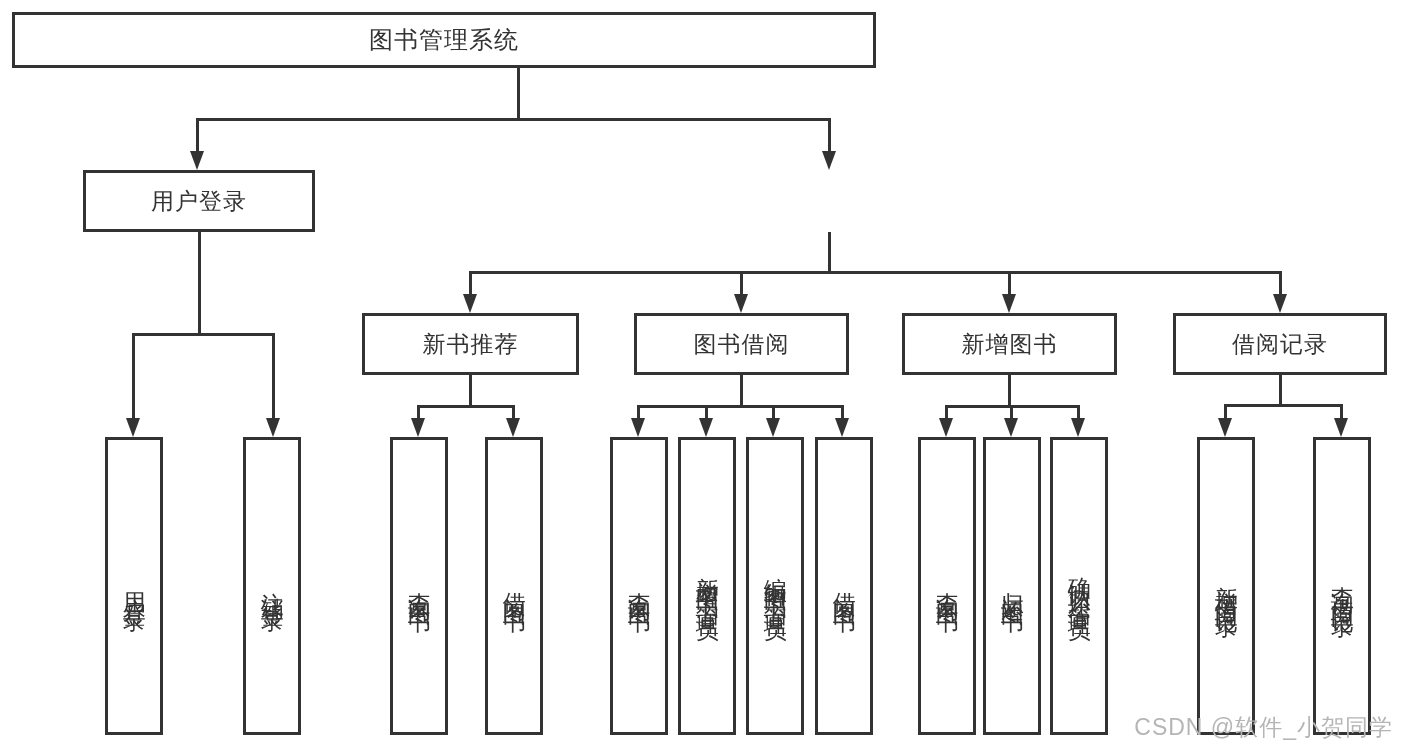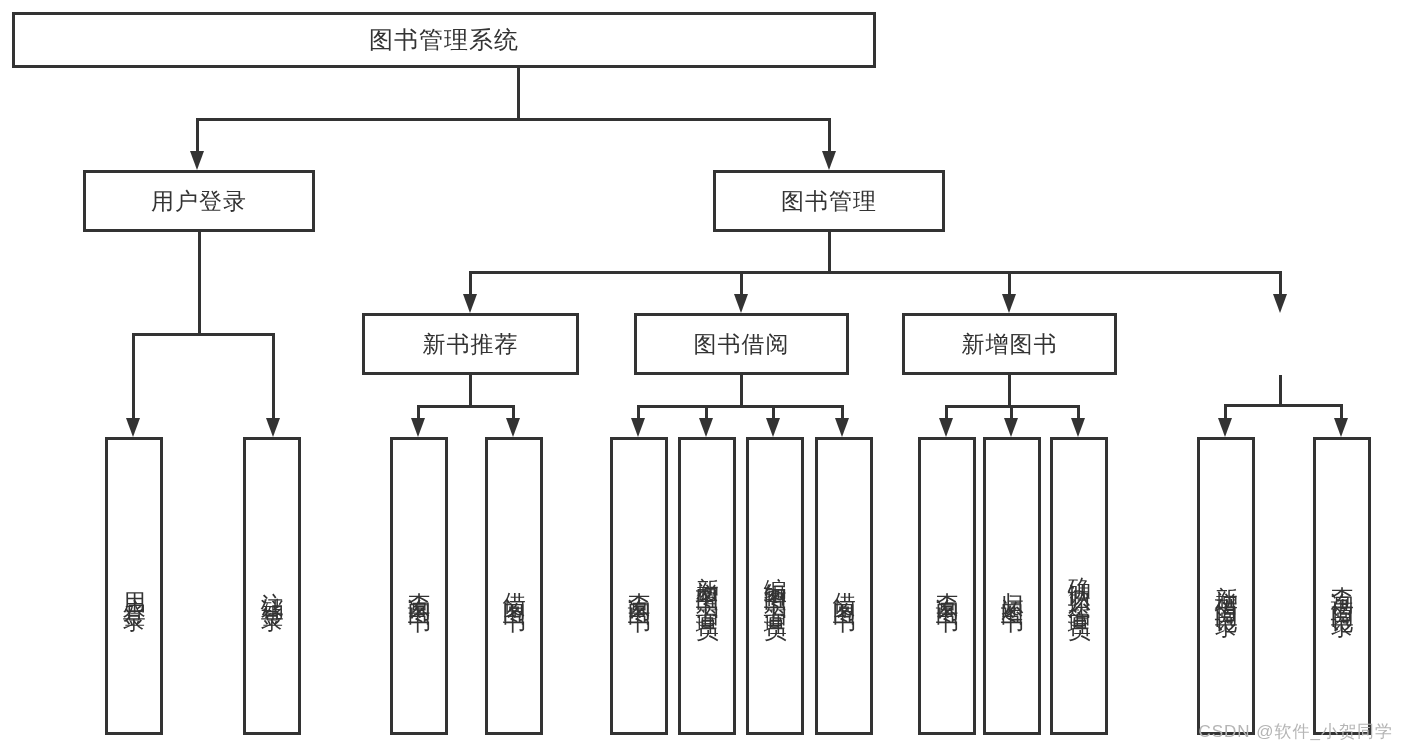--- a/index.html
+++ b/index.html
@@ -38,21 +38,21 @@
   .arrow{
     position:absolute;
     width:0;height:0;
     border-left:7px solid transparent;
     border-right:7px solid transparent;
     border-top:19px solid #333;
   }
   .watermark{
     position:absolute;
     right:12px;bottom:4px;
-    font-size:17px;
+    font-size:23px;
     color:#b5b5b5;
     letter-spacing:1px;
     z-index:10;
     white-space:nowrap;
   }
 </style>
 </head>
 <body>
 
 <div class="canvas">
@@ -63,23 +63,20 @@
 
   <div class="vline" style="left:517px;top:68px;height:51px;"></div>
   <div class="hline" style="left:196px;top:118px;width:635px;"></div>
   <div class="vline" style="left:196px;top:118px;height:36px;"></div>
   <div class="arrow" style="left:190px;top:151px;"></div>
   <div class="vline" style="left:828px;top:118px;height:36px;"></div>
   <div class="arrow" style="left:822px;top:151px;"></div>
 
   <div class="box" style="left:83px;top:170px;width:232px;height:62px;">
     <span>用户登录</span>
-  </div>
-  <div class="box" style="left:713px;top:170px;width:232px;height:62px;">
-    <span>图书管理</span>
   </div>
 
   <div class="vline" style="left:198px;top:232px;height:104px;"></div>
   <div class="hline" style="left:132px;top:333px;width:143px;"></div>
   <div class="vline" style="left:132px;top:333px;height:87px;"></div>
   <div class="arrow" style="left:126px;top:418px;"></div>
   <div class="vline" style="left:272px;top:333px;height:87px;"></div>
   <div class="arrow" style="left:266px;top:418px;"></div>
 
   <div class="vline" style="left:828px;top:232px;height:42px;"></div>
@@ -94,20 +91,23 @@
   <div class="arrow" style="left:1273px;top:294px;"></div>
 
   <div class="box" style="left:362px;top:313px;width:217px;height:62px;">
     <span>新书推荐</span>
   </div>
   <div class="box" style="left:634px;top:313px;width:215px;height:62px;">
     <span>图书借阅</span>
   </div>
   <div class="box" style="left:902px;top:313px;width:215px;height:62px;">
     <span>新增图书</span>
+  </div>
+  <div class="box" style="left:1173px;top:313px;width:214px;height:62px;">
+    <span>借阅记录</span>
   </div>
 
   <div class="vline" style="left:469px;top:375px;height:33px;"></div>
   <div class="hline" style="left:417px;top:405px;width:98px;"></div>
   <div class="vline" style="left:417px;top:405px;height:15px;"></div>
   <div class="arrow" style="left:411px;top:418px;"></div>
   <div class="vline" style="left:512px;top:405px;height:15px;"></div>
   <div class="arrow" style="left:506px;top:418px;"></div>
 
   <div class="vline" style="left:740px;top:375px;height:33px;"></div>

